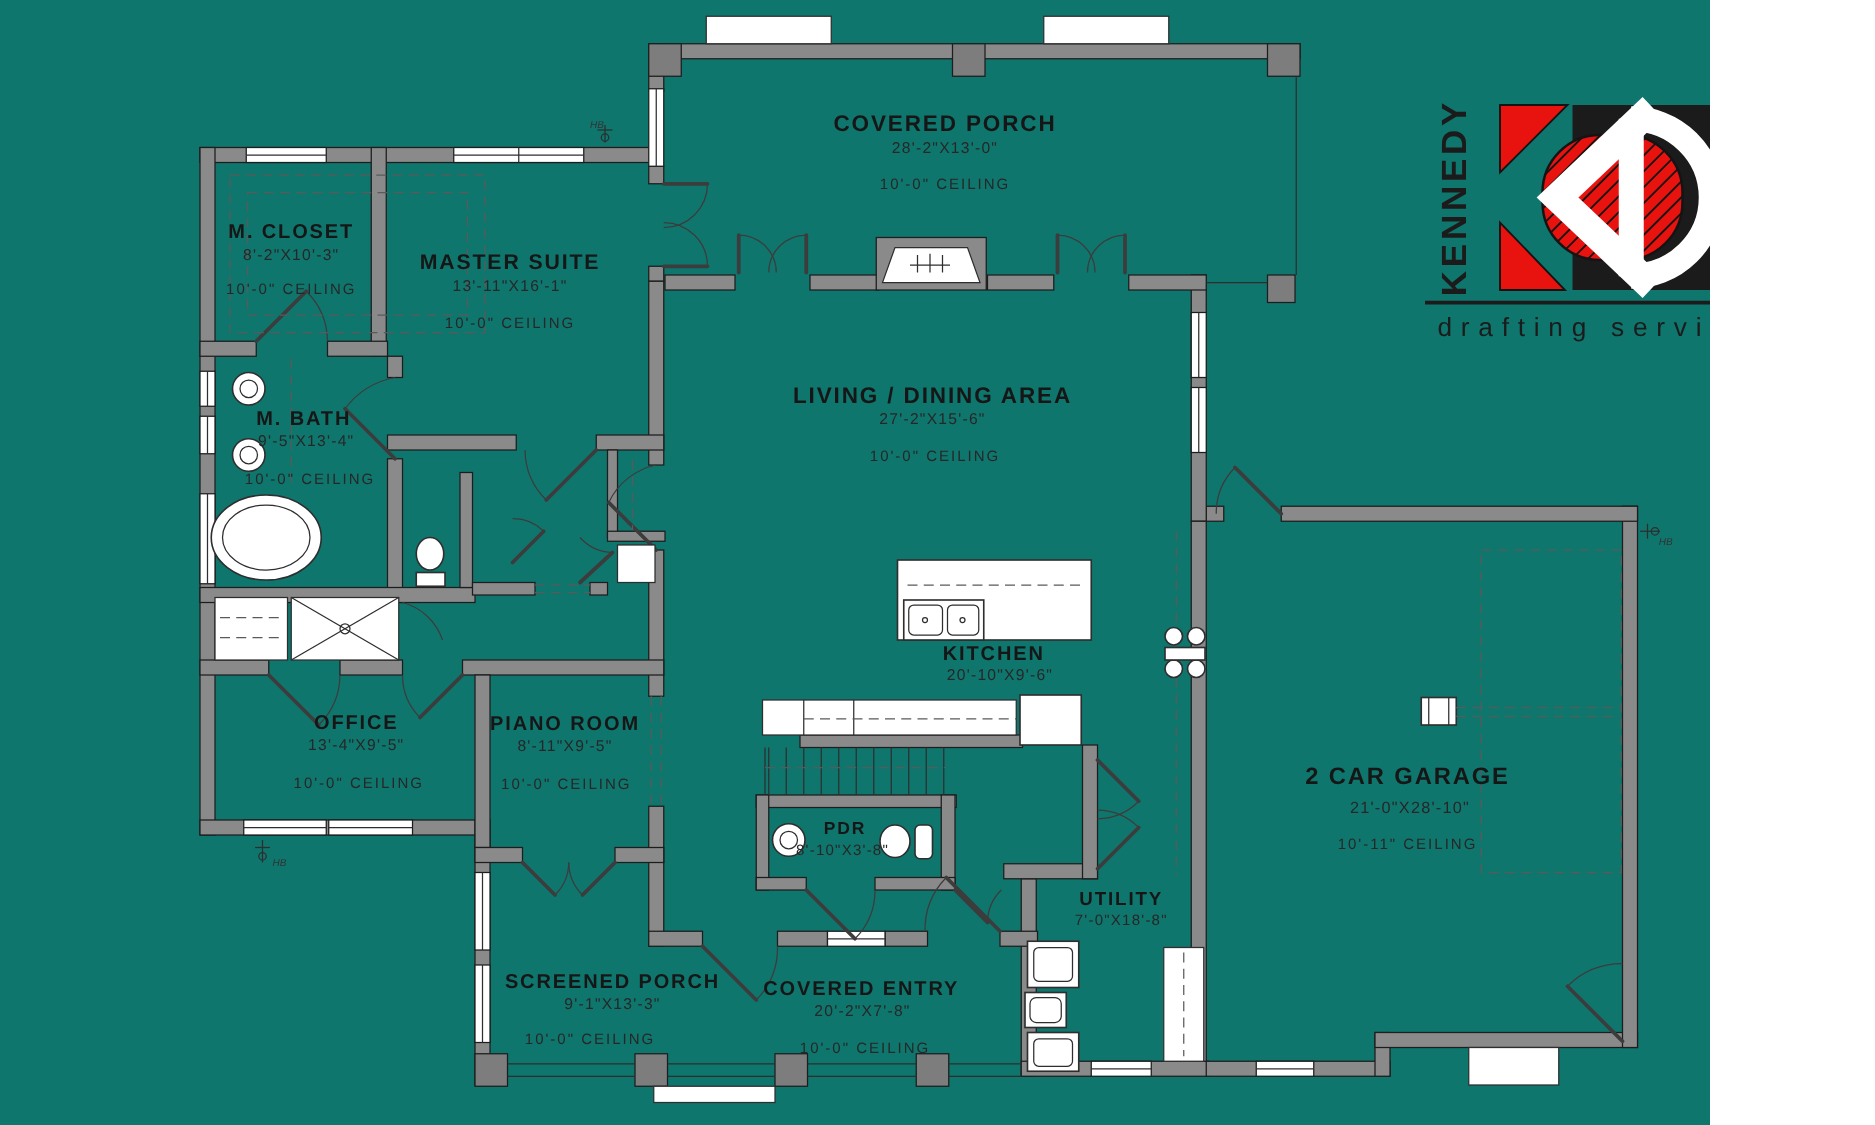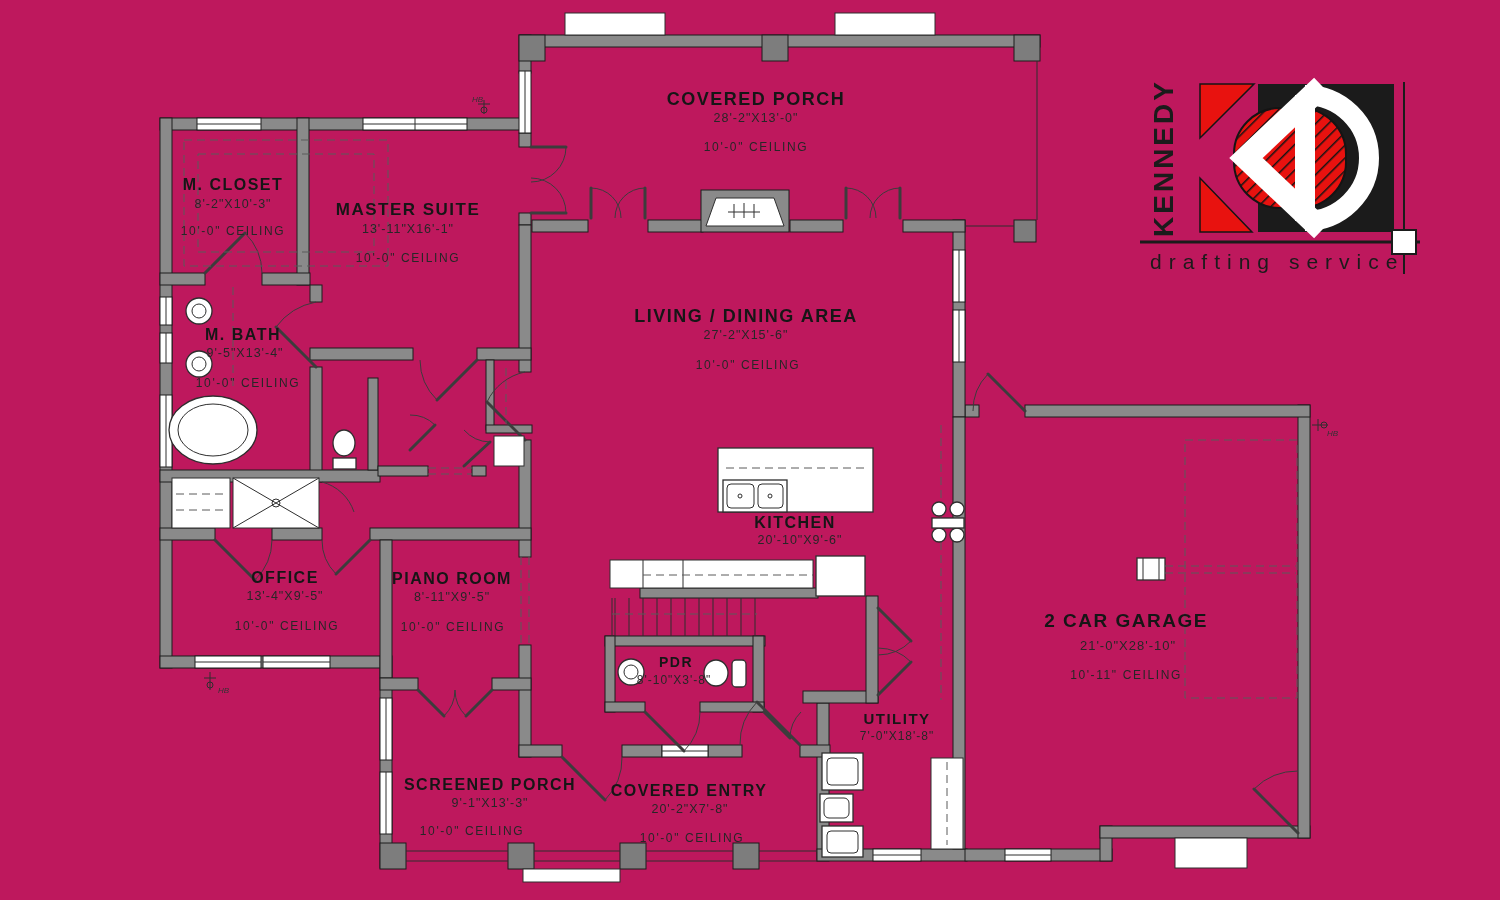--- a/index.html
+++ b/index.html
@@ -1,16 +1,16 @@
 <!DOCTYPE html>
 <html><head>
 <meta charset="utf-8">
 <style>
   html,body{margin:0;padding:0;background:#ffffff;}
-  .stage{position:relative;width:1500px;height:900px;background:#be185d;overflow:hidden;}
+  .stage{position:relative;width:1368px;height:900px;background:#0f766e;overflow:hidden;}
   svg text{font-family:"Liberation Sans", sans-serif;}
   .room{font-weight:bold;fill:#161616;letter-spacing:1.5px;}
   .dim{fill:#272727;letter-spacing:1px;}
   .ceil{fill:#272727;letter-spacing:1.6px;}
   .hbt{fill:#333;font-style:italic;}
   .w{fill:#8a8a8a;stroke:#1d1d1d;stroke-width:1;}
   .col{fill:#7d7d7d;stroke:#1d1d1d;stroke-width:1;}
   .win{fill:#ffffff;stroke:#1d1d1d;stroke-width:1;}
   .thin{fill:none;stroke:#2e2e2e;stroke-width:1;}
   .thinf{fill:#ffffff;stroke:#2e2e2e;stroke-width:1;}

